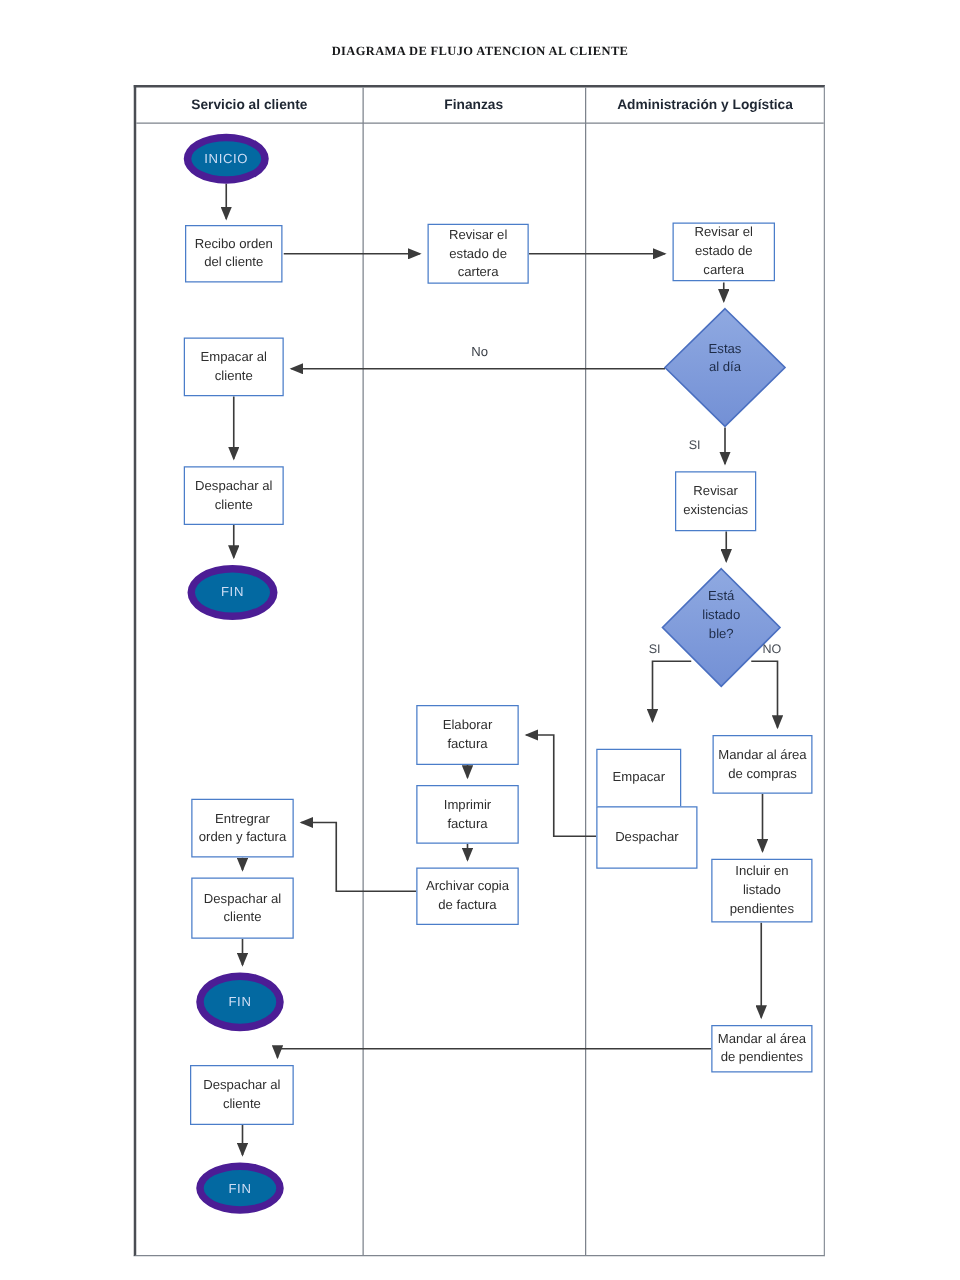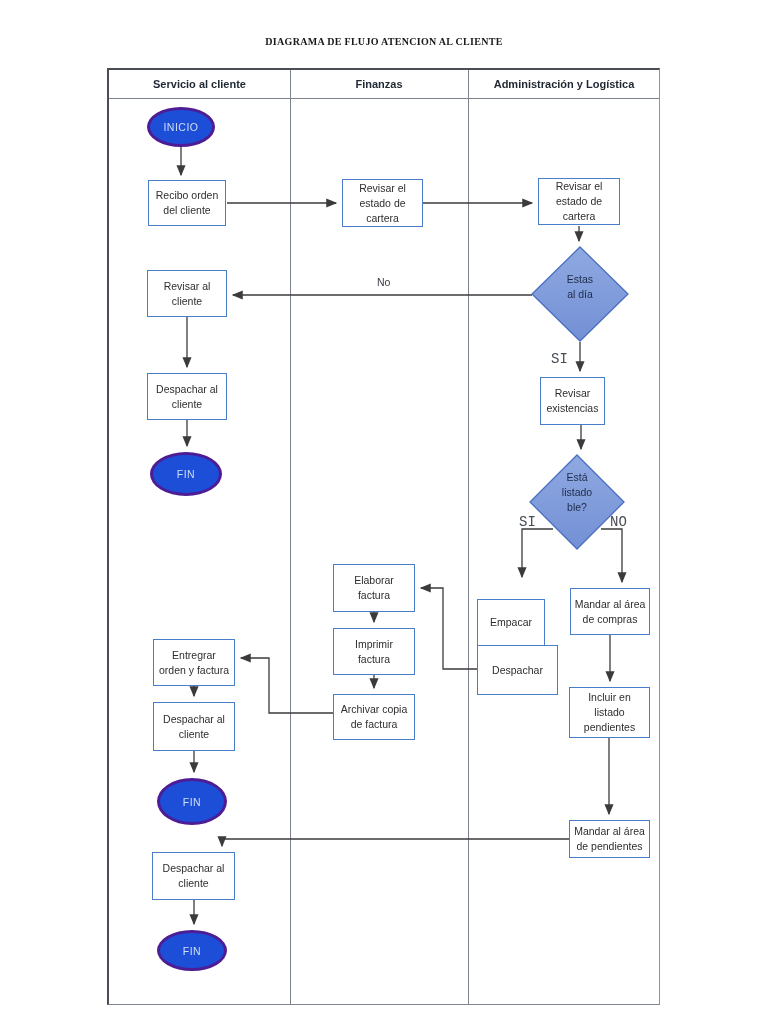--- a/index.html
+++ b/index.html
@@ -15,27 +15,27 @@
   .lane-divider{position:absolute;top:0;bottom:0;width:1px;background:#7d838c;}
   #header-sep{position:absolute;left:0;right:0;top:28px;height:1px;background:#7d838c;}
   .lane-header{position:absolute;top:0;height:28px;display:flex;align-items:center;
         justify-content:center;font-weight:bold;font-size:11px;color:#1f2733;}
   
   #connectors{position:absolute;left:0;top:0;pointer-events:none;}
   
   .proc{position:absolute;box-sizing:border-box;background:#ffffff;
         border:1.5px solid #4a7dc9;display:flex;align-items:center;justify-content:center;
         text-align:center;font-size:10.5px;line-height:15px;color:#2e2e2e;white-space:pre-line;}
-  .term{position:absolute;box-sizing:border-box;background:#1d4ed8;border:3px solid #4c1d95;
+  .term{position:absolute;box-sizing:border-box;background:#0369a1;border:6px solid #4c1d95;
         border-radius:50%;display:flex;align-items:center;justify-content:center;
         font-size:10.5px;letter-spacing:.5px;color:#cfdef5;}
   .diamond-label{position:absolute;text-align:center;font-size:10.5px;line-height:15px;
         color:#1d2b47;white-space:pre-line;}
   .edge-label{position:absolute;font-size:10.5px;color:#3a3f47;}
-  .edge-label.small{font-size:14px;color:#474d56;font-family:Liberation Mono, monospace;}
+  .edge-label.small{font-size:10px;color:#474d56;}
 </style>
 </head>
 <body>
 
 <div id="page">
 
   <div id="doc-title">DIAGRAMA DE FLUJO ATENCION AL CLIENTE</div>
 
   <div id="lane-table">
     <div class="lane-divider" style="left:181px"></div>
@@ -84,21 +84,21 @@
     <polygon points="577,455 624,502 577,549 530,502" fill="url(#diamondGrad)" stroke="#4a6fc0" stroke-width="1.3"></polygon>
   </svg>
 
   <div class="term" style="left:147px;top:107px;width:68px;height:40px">INICIO</div>
   <div class="term" style="left:150px;top:452px;width:72px;height:44px">FIN</div>
   <div class="term" style="left:157px;top:778px;width:70px;height:47px">FIN</div>
   <div class="term" style="left:157px;top:930px;width:70px;height:41px">FIN</div>
 
   <div class="proc" style="left:148px;top:180px;width:78px;height:46px">Recibo orden
 del cliente</div>
-  <div class="proc" style="left:147px;top:270px;width:80px;height:47px">Revisar al
+  <div class="proc" style="left:147px;top:270px;width:80px;height:47px">Empacar al
 cliente</div>
   <div class="proc" style="left:147px;top:373px;width:80px;height:47px">Despachar al
 cliente</div>
   <div class="proc" style="left:153px;top:639px;width:82px;height:47px">Entregrar
 orden y factura</div>
   <div class="proc" style="left:153px;top:702px;width:82px;height:49px">Despachar al
 cliente</div>
   <div class="proc" style="left:152px;top:852px;width:83px;height:48px">Despachar al
 cliente</div>
 

